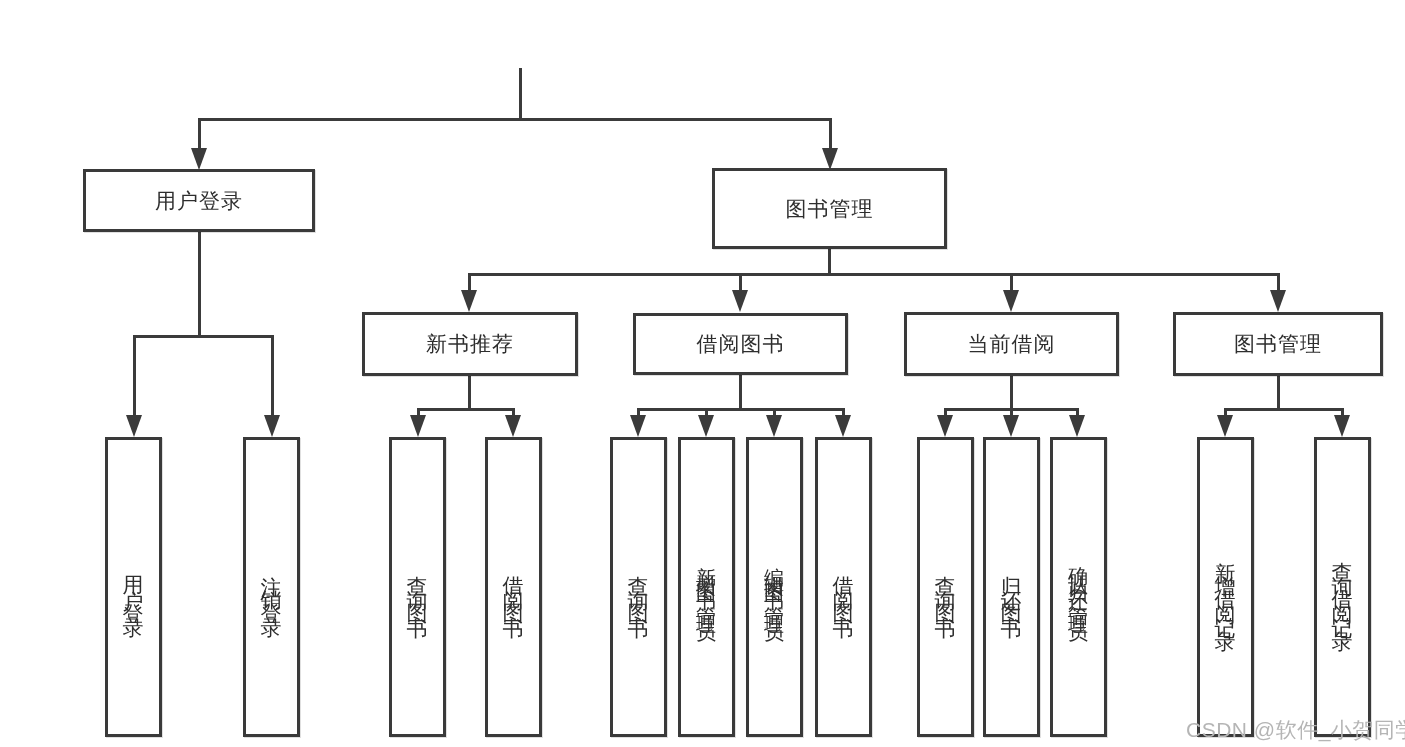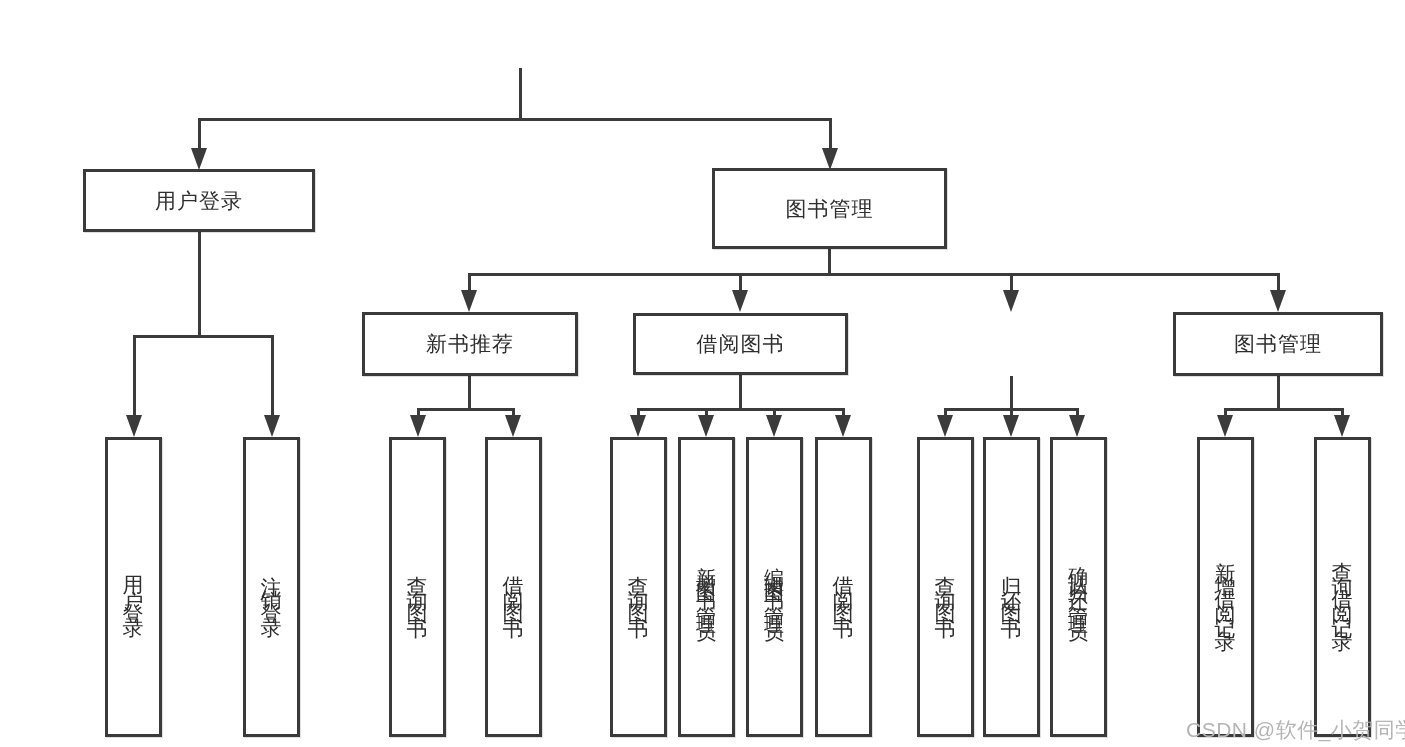--- a/index.html
+++ b/index.html
@@ -82,20 +82,23 @@
   <div class="box" style="left:712px;top:168px;width:235px;height:81px;">
     <span>图书管理</span>
   </div>
 
   <div class="box" style="left:362px;top:312px;width:216px;height:64px;">
     <span>新书推荐</span>
   </div>
   <div class="box" style="left:633px;top:313px;width:215px;height:62px;">
     <span>借阅图书</span>
   </div>
+  <div class="box" style="left:904px;top:312px;width:215px;height:64px;">
+    <span>当前借阅</span>
+  </div>
   <div class="box" style="left:1173px;top:312px;width:210px;height:64px;">
     <span>图书管理</span>
   </div>
 
   <div class="vbox" style="left:105px;">
     <span class="vtext">用户登录</span>
   </div>
   <div class="vbox" style="left:243px;">
     <span class="vtext">注销登录</span>
   </div>

